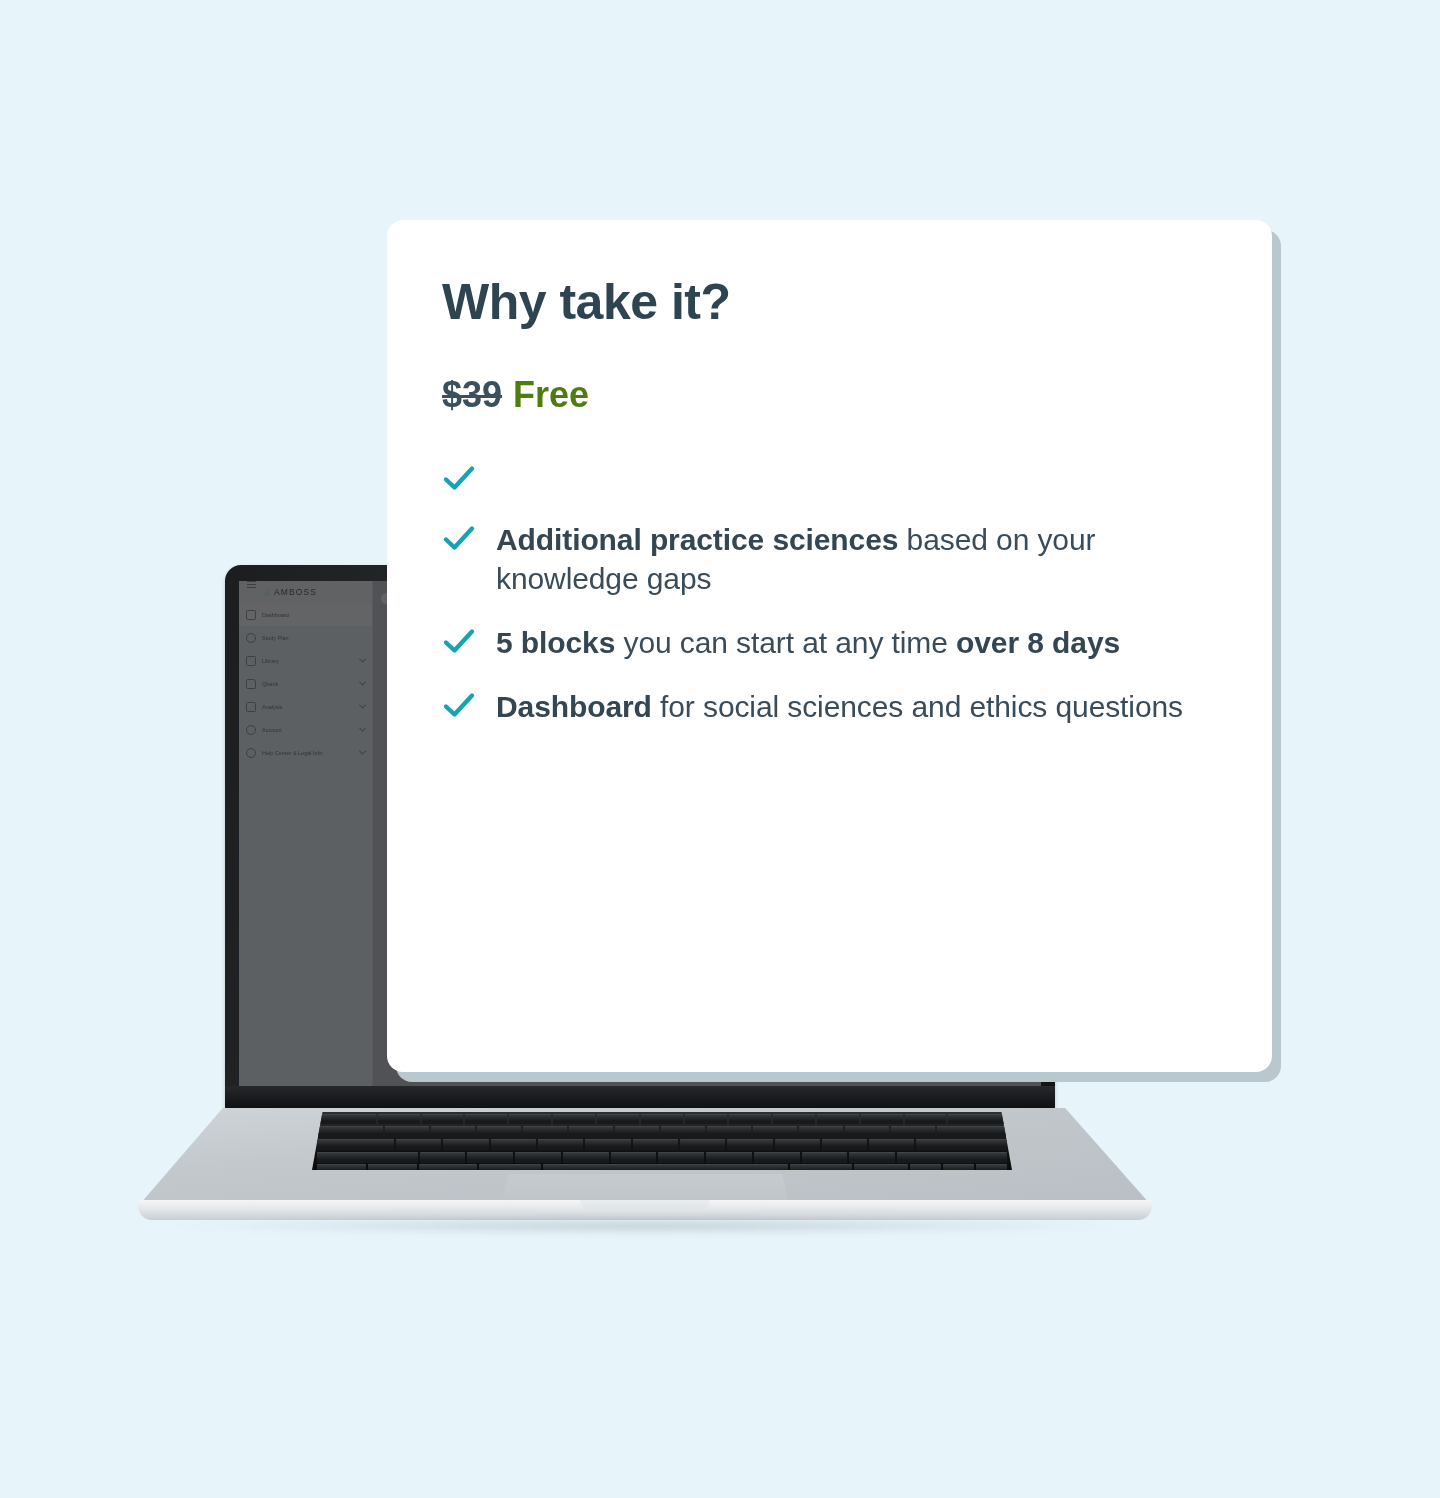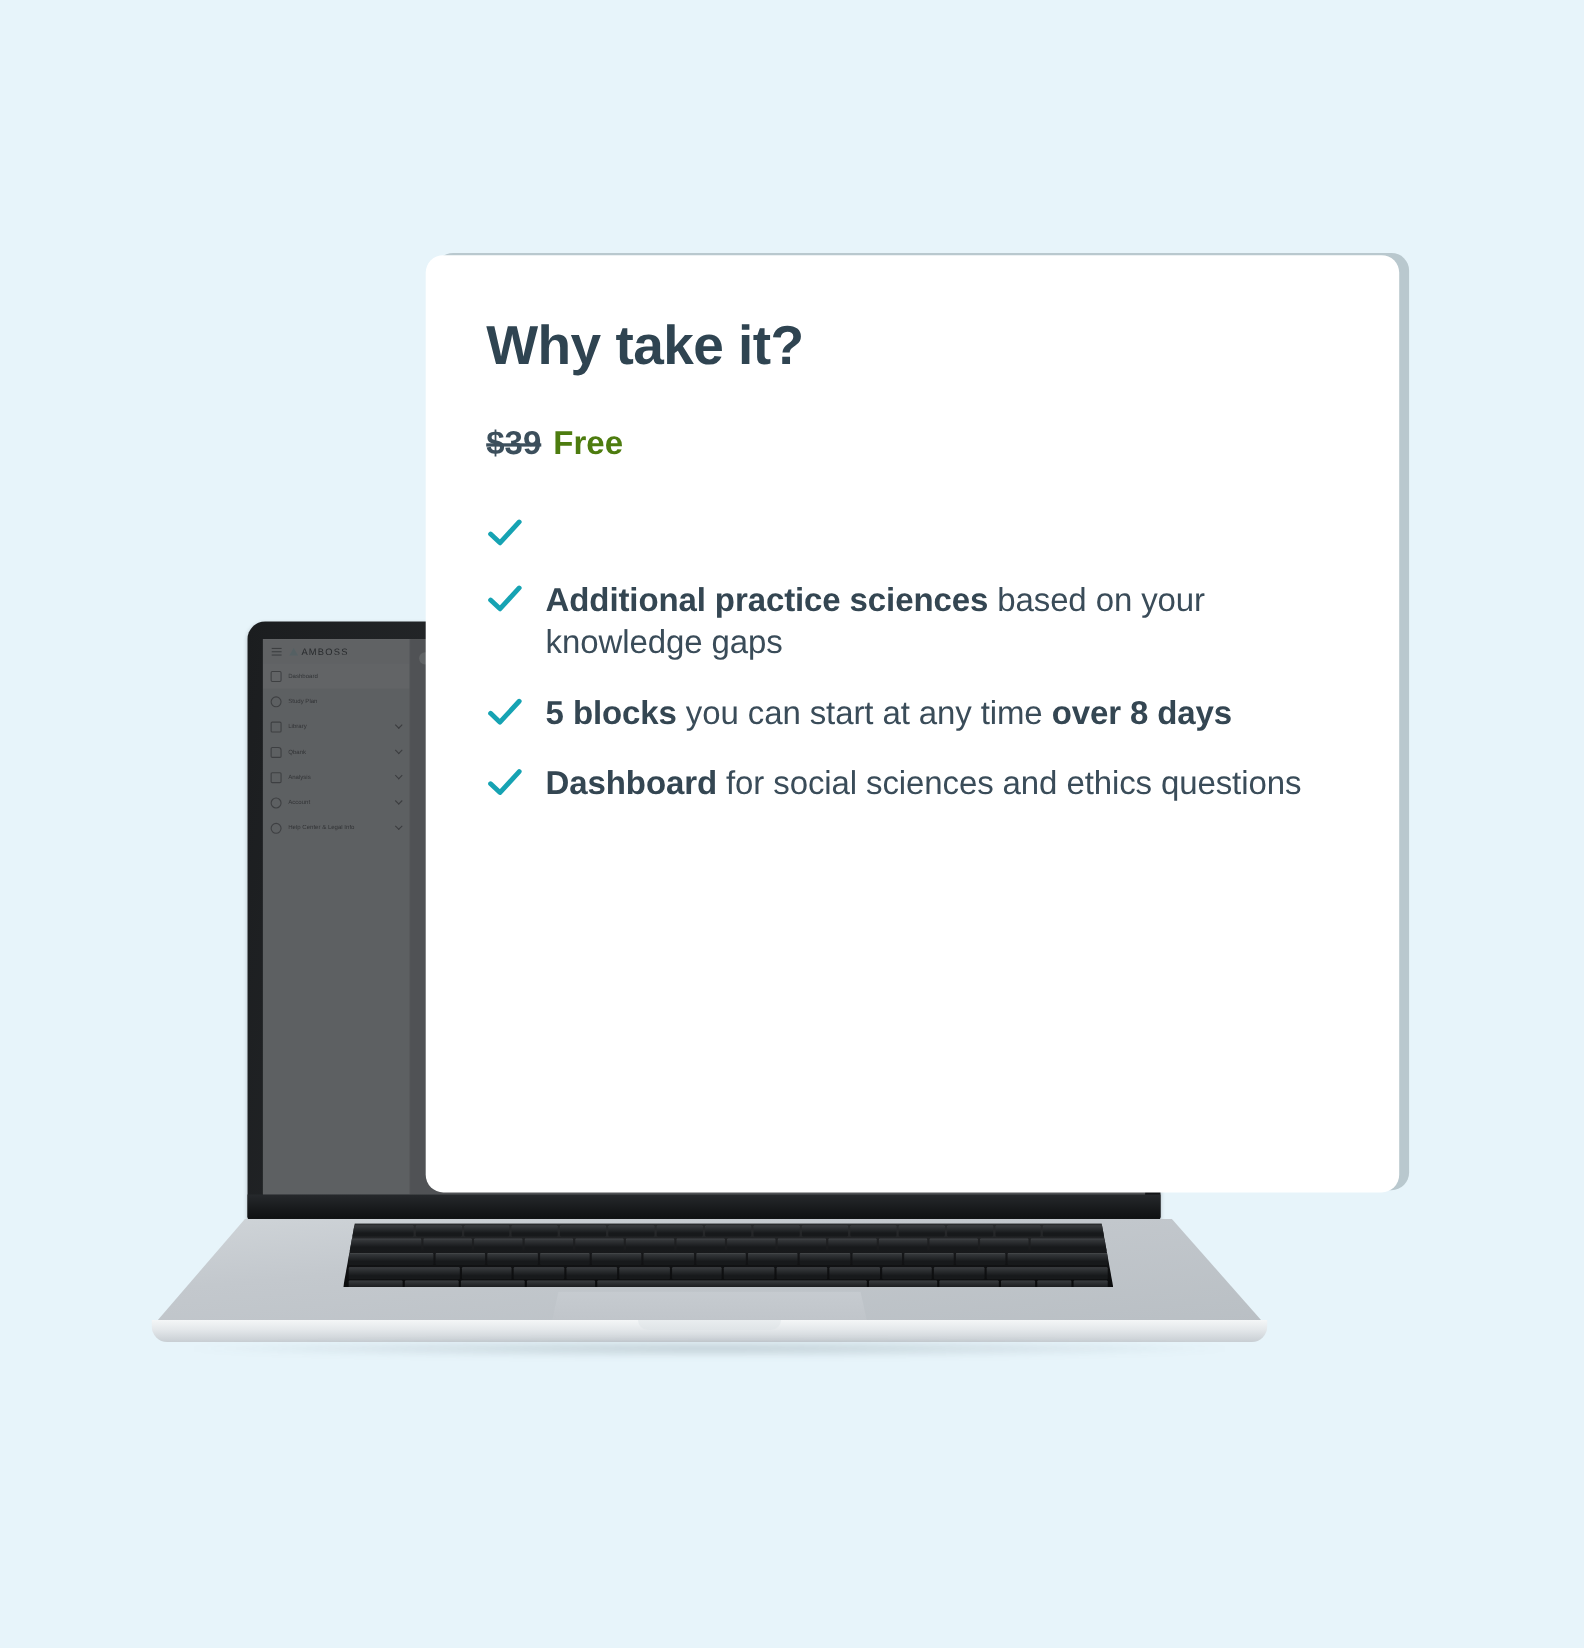--- a/index.html
+++ b/index.html
@@ -72,21 +72,20 @@
   .app-sidebar {
     width: 133px;
     background: #86898c;
     flex: 0 0 auto;
     border-right: 1px solid #7b7e81;
     padding-top: 0;
   }
   .app-topbar {
     height: 22px;
     display: flex;
-    align-items: center;
     gap: 7px;
     padding: 0 8px;
     background: #8a8d90;
   }
   .hamburger {
     width: 9px;
     height: 7px;
     display: flex;
     flex-direction: column;
     justify-content: space-between;
@@ -263,41 +262,41 @@
     left: 396px;
     top: 230px;
     width: 885px;
     height: 852px;
     background: #b9c8ce;
     border-radius: 16px;
   }
   .card {
     position: absolute;
     left: 387px;
-    top: 232px;
+    top: 220px;
     width: 885px;
     height: 852px;
     background: #ffffff;
     border-radius: 16px;
     padding: 56px 62px 40px 55px;
     box-sizing: border-box;
   }
 
   .card-title {
     margin: 0;
     font-size: 50px;
     line-height: 1.05;
     font-weight: 700;
     color: #2f4451;
     letter-spacing: -0.5px;
   }
 
   .price-row {
     margin-top: 48px;
-    font-size: 30px;
+    font-size: 36px;
     line-height: 1;
     font-weight: 700;
     display: flex;
     align-items: flex-start;
     gap: 11px;
   }
   .price-old {
     color: #3c4f5c;
     text-decoration: line-through;
     text-decoration-thickness: 2.5px;

